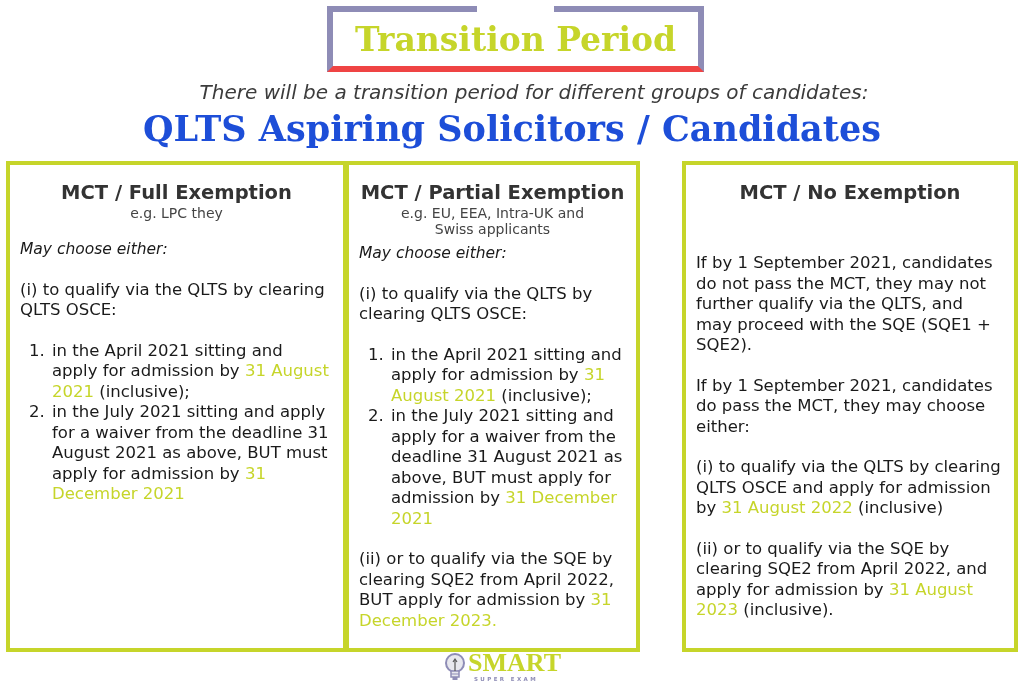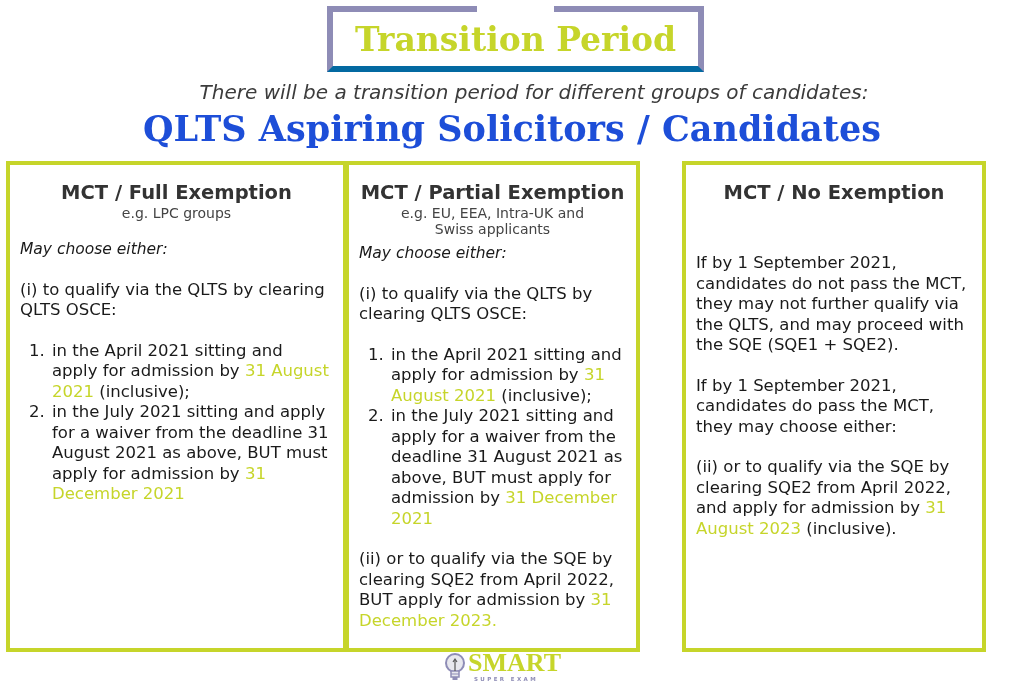--- a/index.html
+++ b/index.html
@@ -1,21 +1,21 @@
 <!DOCTYPE html>
 <html><head>
 <meta charset="utf-8">
 <style>
   html, body { margin: 0; padding: 0; background: #ffffff; }
   body { width: 1024px; height: 683px; position: relative; overflow: hidden; font-family: "DejaVu Sans", sans-serif; color: #1a1a1a; }
 
   .title-box {
     position: absolute; left: 327px; top: 6px; width: 377px; height: 66px;
     box-sizing: border-box;
-    border-left: 6px solid #8e8cb6; border-right: 6px solid #8e8cb6; border-bottom: 6px solid #0369a1;
+    border-left: 6px solid #8e8cb6; border-right: 6px solid #8e8cb6; border-bottom: 6px solid #ef4444;
   }
   .title-box .top-l { position: absolute; left: -6px; top: 0; width: 150px; height: 6px; background: #8e8cb6; }
   .title-box .top-r { position: absolute; right: -6px; top: 0; width: 150px; height: 6px; background: #8e8cb6; }
   .title-text {
     position: absolute; left: 0; right: 0; top: 14px; text-align: center;
     font-family: "DejaVu Serif", serif; font-weight: bold; font-size: 33px; color: #c6d52a; letter-spacing: 0px;
   }
   .subtitle {
     position: absolute; left: 0; right: 0; top: 80px; text-align: center;
     font-style: italic; font-size: 20px; color: #3c3c3c; font-family: "DejaVu Sans", sans-serif; margin-left: 44px;
@@ -25,21 +25,21 @@
     font-family: "DejaVu Serif", serif; font-weight: bold; font-size: 35px; color: #1d4ed8;
   }
 
   .col {
     position: absolute; top: 161px; height: 491px; box-sizing: border-box;
     border: 4px solid #c6d52a; background: #fff;
     padding: 16px 10px 0 10px; font-size: 16.5px; line-height: 20.5px; color: #1a1a1a;
   }
   .col1 { left: 6px; width: 341px; }
   .col2 { left: 345px; width: 295px; }
-  .col3 { left: 682px; width: 304px; }
+  .col3 { left: 682px; width: 336px; }
 
   .col-title { text-align: center; font-weight: bold; font-size: 19.5px; color: #333; line-height: 24px; }
   .col-sub { text-align: center; font-size: 14px; color: #444; line-height: 16px; }
   .intro { font-style: italic; margin-top: 18px; font-size: 15.5px; }
   .para { margin-top: 20px; }
   .hl { color: #c6d52a; }
   ol { margin: 20px 0 0 0; padding-left: 30px; }
   ol li { padding-left: 2px; }
   .col3 .p1 { margin-top: 48px; }
 
@@ -61,21 +61,21 @@
 <div class="title-box">
   <div class="top-l"></div>
   <div class="top-r"></div>
   <div class="title-text">Transition Period</div>
 </div>
 <div class="subtitle">There will be a transition period for different groups of candidates:</div>
 <div class="heading">QLTS Aspiring Solicitors / Candidates</div>
 
 <div class="col col1">
   <div class="col-title">MCT / Full Exemption</div>
-  <div class="col-sub">e.g. LPC groups</div>
+  <div class="col-sub">e.g. LPC they</div>
   <div class="intro">May choose either:</div>
   <div class="para">(i) to qualify via the QLTS by clearing QLTS OSCE:</div>
   <ol>
     <li><span>in the April 2021 sitting and apply for admission by </span><span class="hl">31 August 2021</span><span> (inclusive);</span></li>
     <li><span>in the July 2021 sitting and apply for a waiver from the deadline 31 August 2021 as above, BUT must apply for admission by </span><span class="hl">31 December 2021</span><span></span></li>
   </ol>
 </div>
 
 <div class="col col2">
   <div class="col-title">MCT / Partial Exemption</div>
@@ -86,20 +86,21 @@
     <li><span>in the April 2021 sitting and apply for admission by </span><span class="hl">31 August 2021</span><span> (inclusive);</span></li>
     <li><span>in the July 2021 sitting and apply for a waiver from the deadline 31 August 2021 as above, BUT must apply for admission by </span><span class="hl">31 December 2021</span><span></span></li>
   </ol>
   <div class="para"><span>(ii) or to qualify via the SQE by clearing SQE2 from April 2022, BUT apply for admission by </span><span class="hl">31 December 2023.</span></div>
 </div>
 
 <div class="col col3">
   <div class="col-title">MCT / No Exemption</div>
   <div class="para p1">If by 1 September 2021, candidates do not pass the MCT, they may not further qualify via the QLTS, and may proceed with the SQE (SQE1 + SQE2).</div>
   <div class="para">If by 1 September 2021, candidates do pass the MCT, they may choose either:</div>
+  <div class="para"><span>(i) to qualify via the QLTS by clearing QLTS OSCE and apply for admission by </span><span class="hl">31 August 2022</span><span> (inclusive)</span></div>
   <div class="para"><span>(ii) or to qualify via the SQE by clearing SQE2 from April 2022, and apply for admission by </span><span class="hl">31 August 2023</span><span> (inclusive).</span></div>
 </div>
 
 <div class="logo">
   <svg class="bulb" viewBox="0 0 22 30">
     <circle cx="11" cy="11" r="9" fill="#e8e8ee" stroke="#8e8cb6" stroke-width="2"></circle>
     <rect x="7" y="19" width="8" height="6" fill="#e8e8ee" stroke="#8e8cb6" stroke-width="1.5"></rect>
     <line x1="7" y1="22" x2="15" y2="22" stroke="#8e8cb6" stroke-width="1"></line>
     <rect x="8.5" y="25" width="5" height="3" fill="#8e8cb6"></rect>
     <line x1="11" y1="8" x2="11" y2="19" stroke="#555" stroke-width="1.2"></line>

